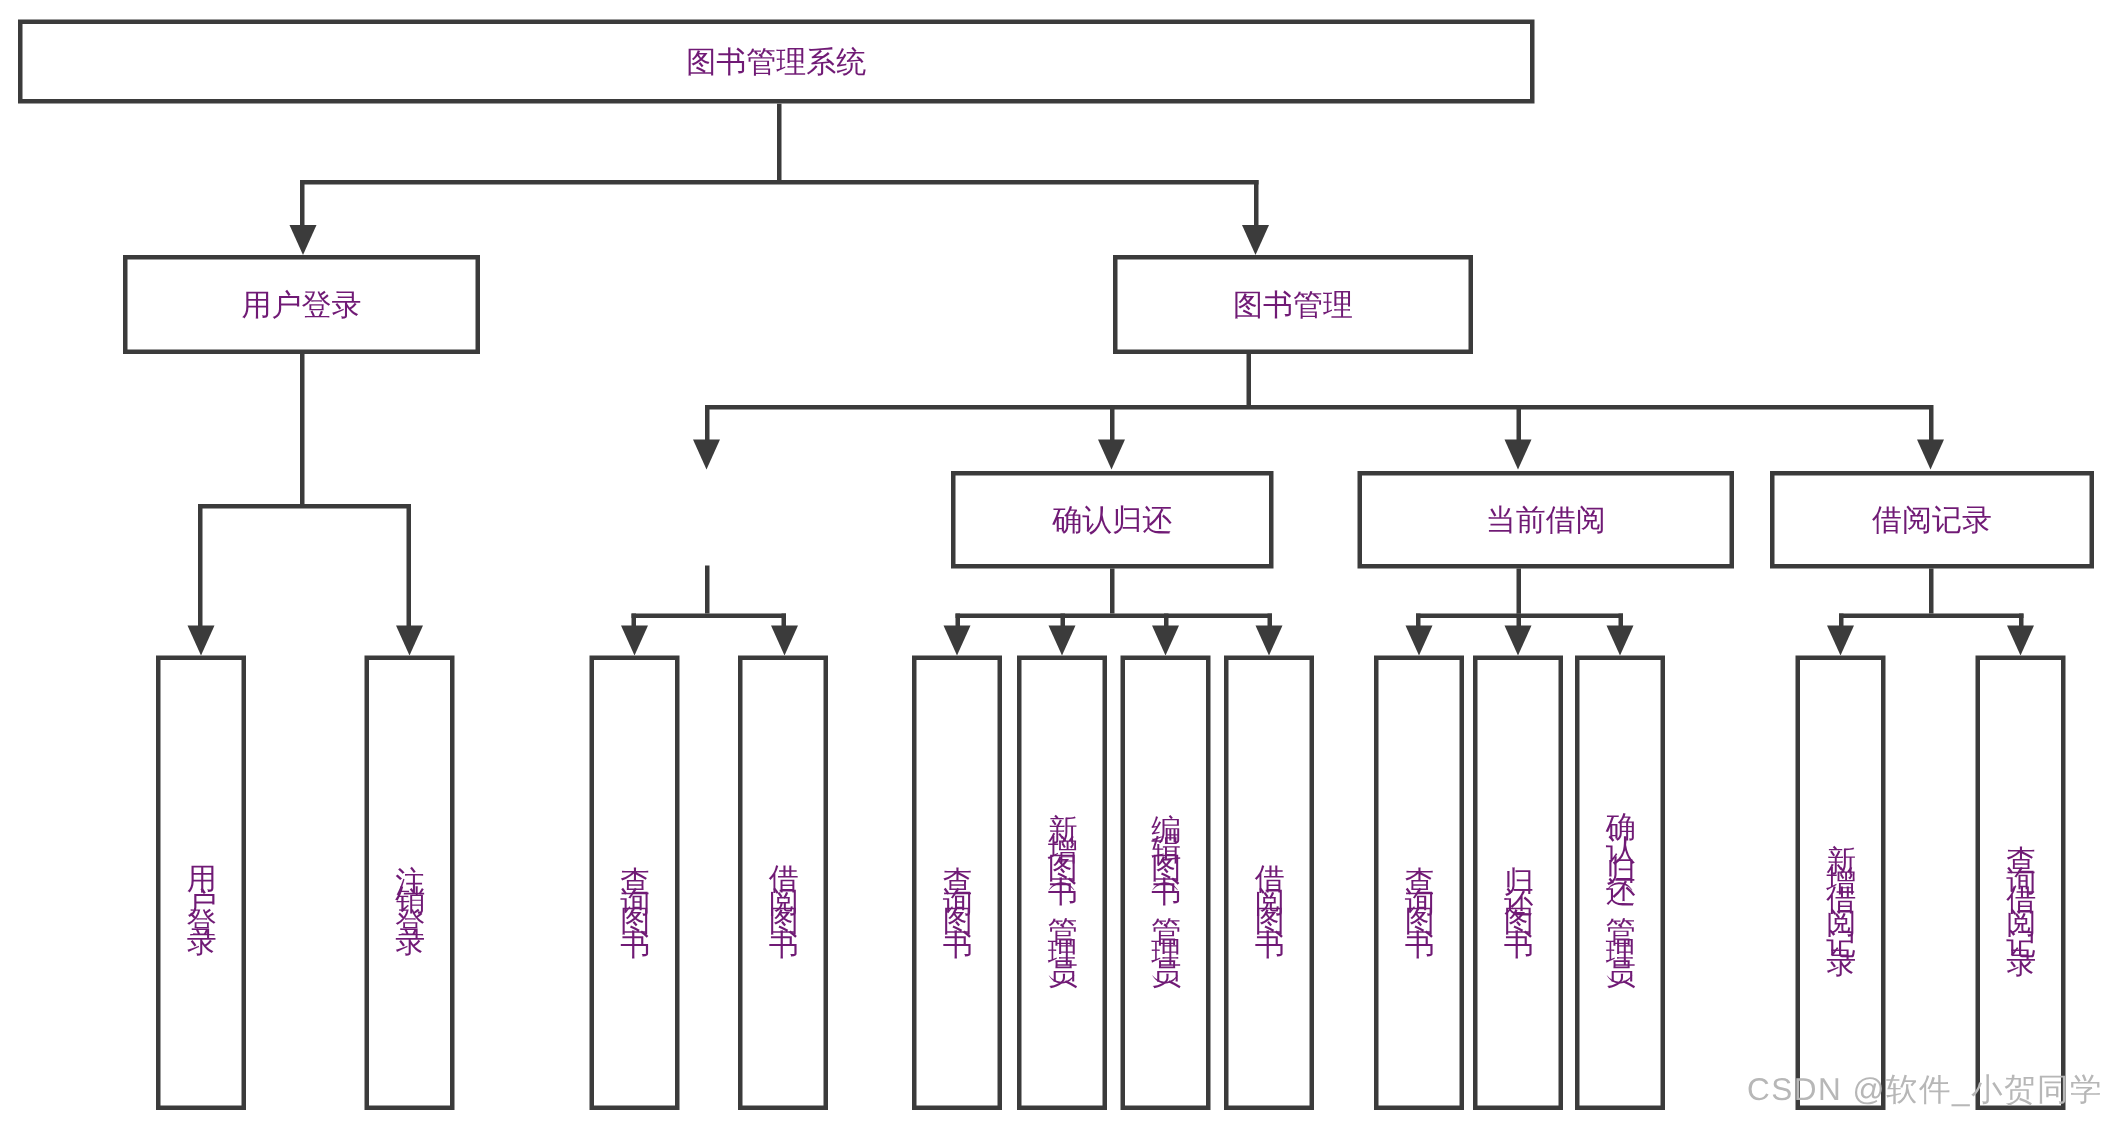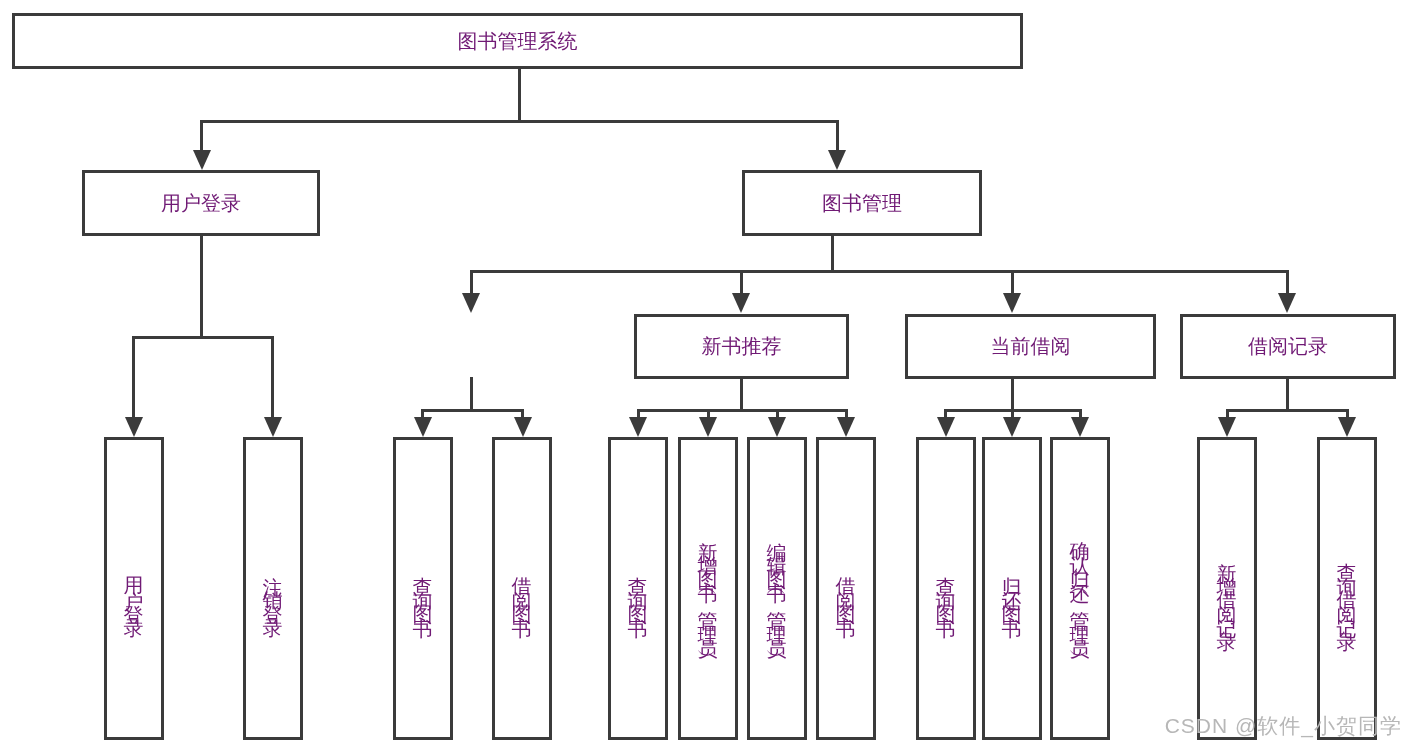--- a/index.html
+++ b/index.html
@@ -120,21 +120,21 @@
   </div>
 
   <div class="box" style="left:82px;top:170px;width:238px;height:66px">
     <span>用户登录</span>
   </div>
   <div class="box" style="left:742px;top:170px;width:240px;height:66px">
     <span>图书管理</span>
   </div>
 
   <div class="box" style="left:634px;top:314px;width:215px;height:65px">
-    <span>新书推荐</span>
+    <span>确认归还</span>
   </div>
   <div class="box" style="left:905px;top:314px;width:251px;height:65px">
     <span>当前借阅</span>
   </div>
   <div class="box" style="left:1180px;top:314px;width:216px;height:65px">
     <span>借阅记录</span>
   </div>
 
   <div class="box tall" style="left:104px">
     <span class="vt">用户登录</span>

